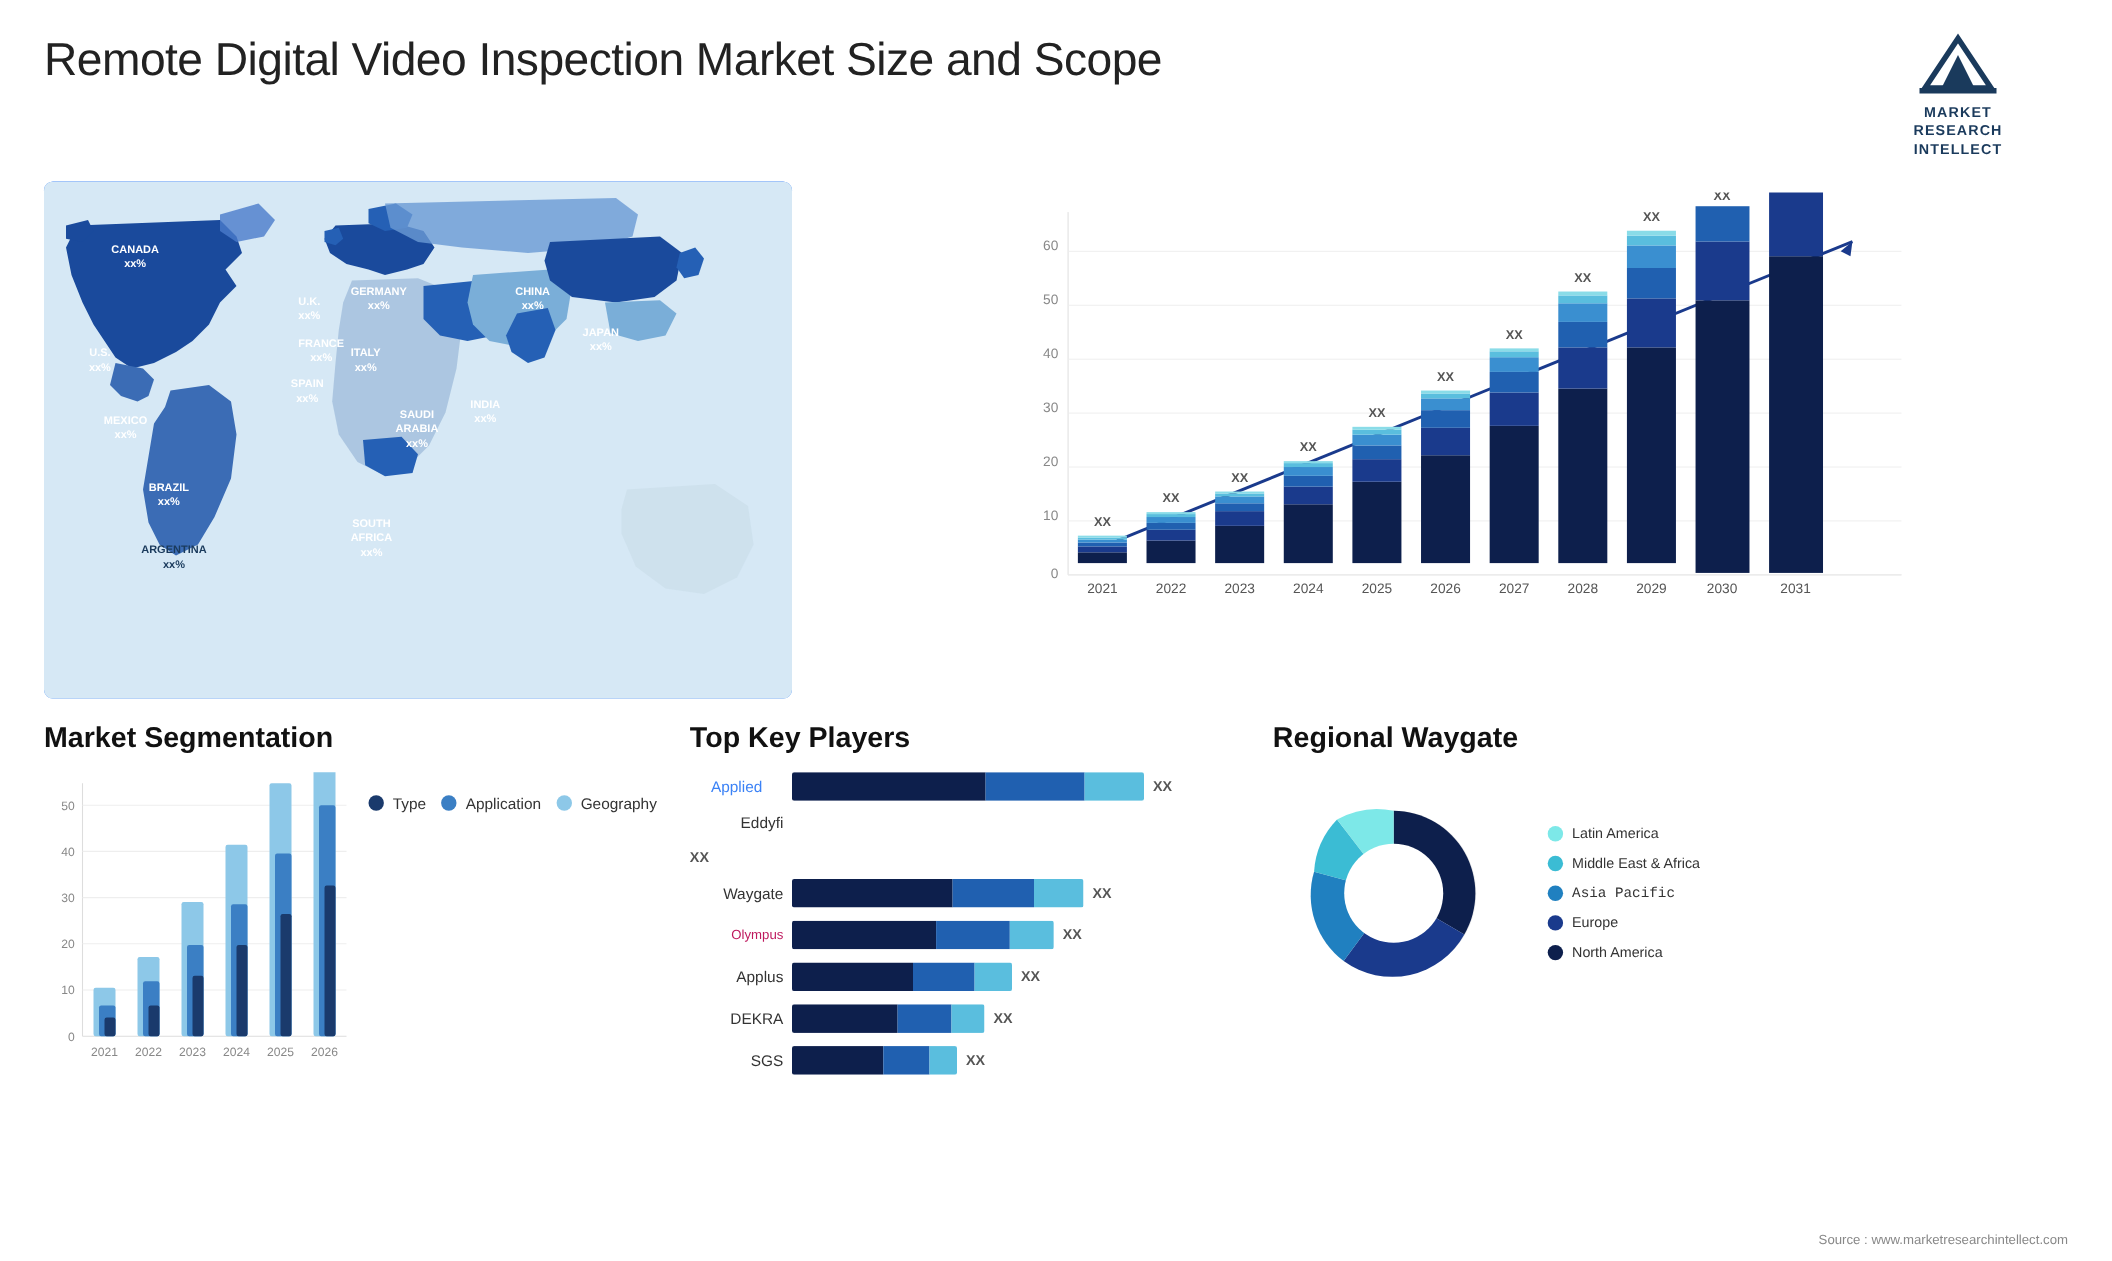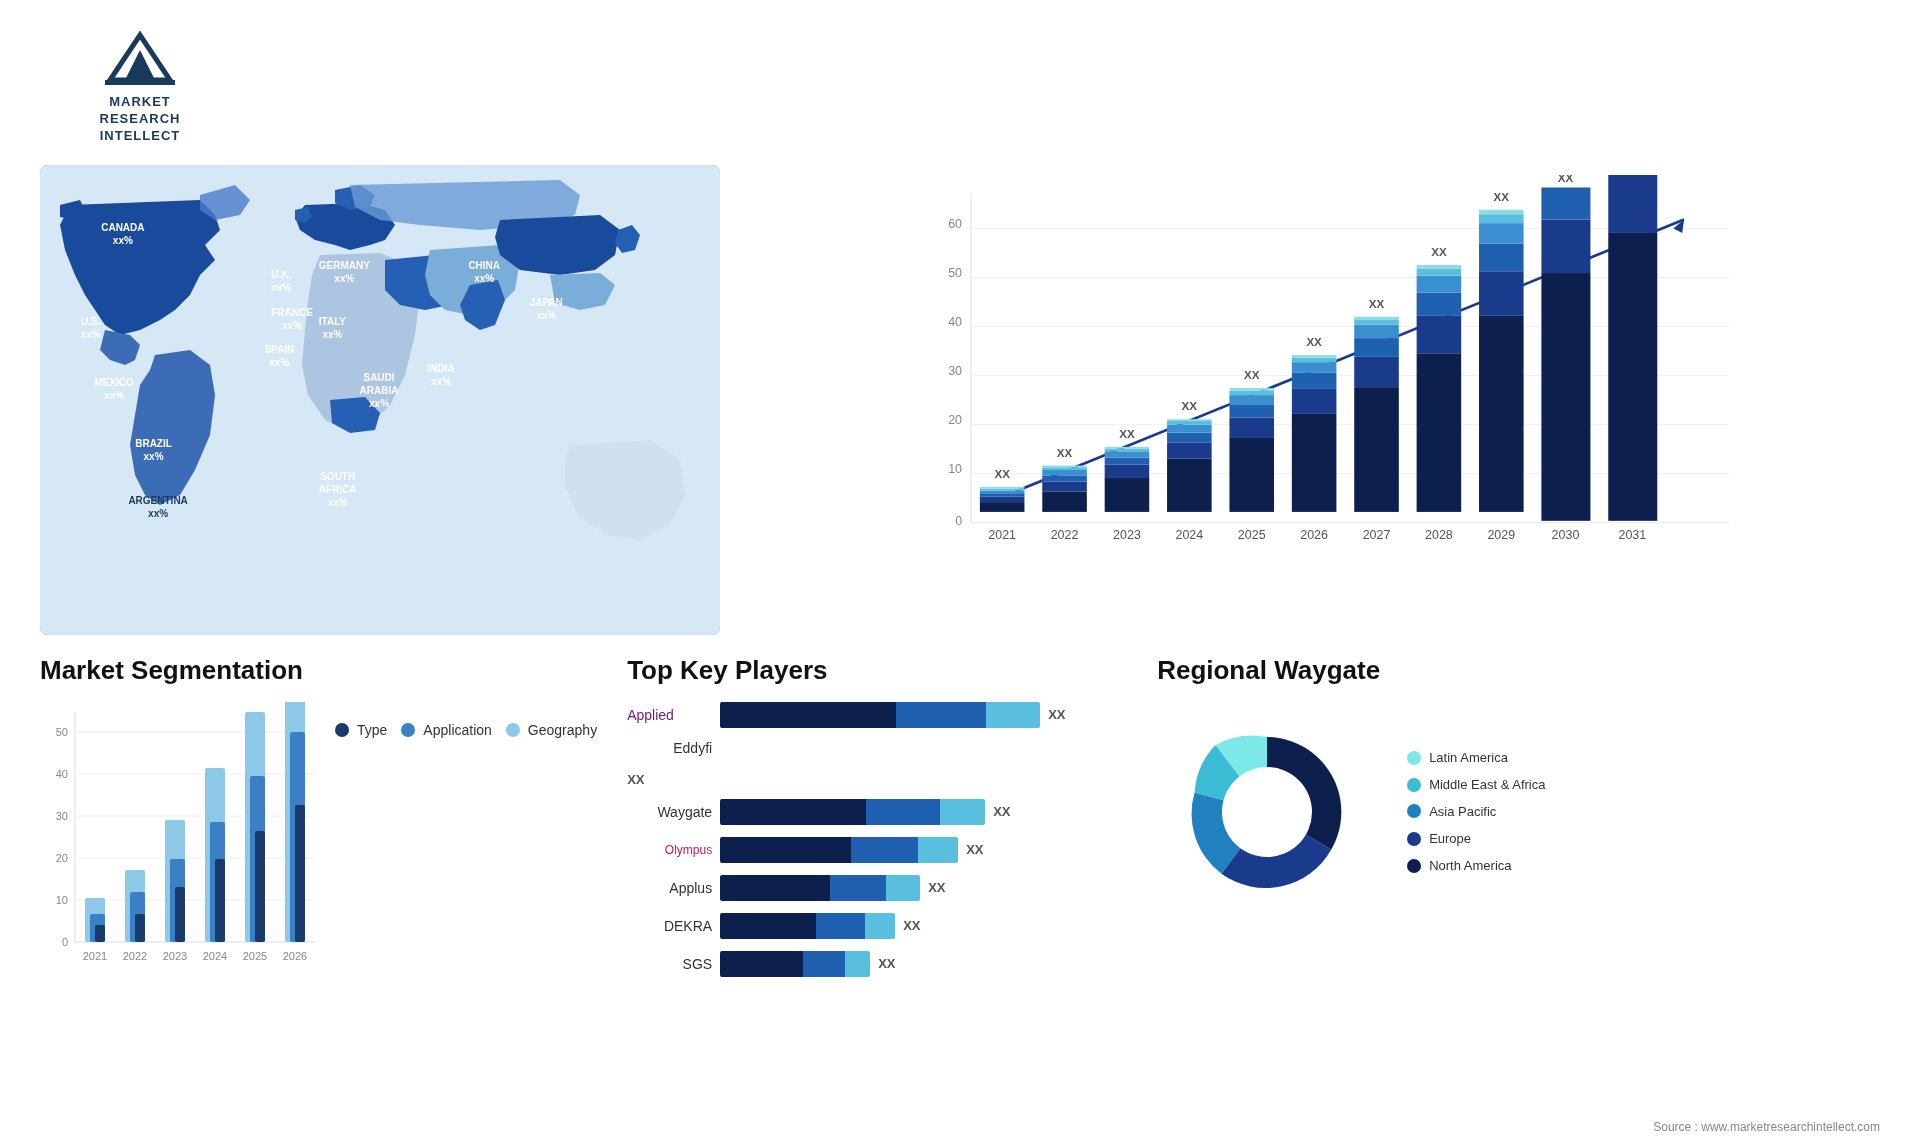--- a/index.html
+++ b/index.html
@@ -66,20 +66,21 @@
       font-size: 26px;
       font-weight: 700;
       color: #111;
       margin-bottom: 16px;
     }
   </style>
 </head>
 <body>
 
 <div class="header">
+  <h1 class="page-title">Remote Digital Video Inspection Market Size and Scope</h1>
   <div class="logo-area">
     <svg class="logo-icon" viewBox="0 0 80 60" xmlns="http://www.w3.org/2000/svg">
       <polygon points="10,50 40,5 70,50" fill="none" stroke="#1a3a5c" stroke-width="5"></polygon>
       <polygon points="25,50 40,20 55,50" fill="#1a3a5c"></polygon>
       <rect x="5" y="50" width="70" height="5" fill="#1a3a5c"></rect>
     </svg>
     <div class="logo-text" style="white-space:pre-line;">MARKET
 RESEARCH
 INTELLECT</div>
   </div>
@@ -362,21 +363,21 @@
         </div>
       </div>
     </div>
   </div>
 
   <div style="flex:0 0 500px;">
     <div class="section-title">Top Key Players</div>
     <div style="margin-top:5px;">
 
       <div style="display:flex;align-items:center;margin-bottom:12px;gap:8px;">
-        <div style="width:85px;font-size:14px;color:#701a75;text-align:left;flex-shrink:0;">Applied</div>
+        <div style="width:85px;font-size:14px;color:#3b82f6;text-align:center;flex-shrink:0;">Applied</div>
         <div style="flex:1;height:26px;display:flex;border-radius:2px;overflow:hidden;max-width:320px;">
           <div style="width:55%;background:#0d1f4c;"></div>
           <div style="width:28%;background:#2060b0;"></div>
           <div style="width:17%;background:#5abede;"></div>
         </div>
         <span style="font-size:13px;color:#555;font-weight:600;">XX</span>
       </div>
 
       <div style="display:flex;align-items:flex-start;margin-bottom:12px;gap:8px;flex-direction:column;">
         <div style="width:85px;font-size:14px;color:#333;text-align:right;flex-shrink:0;">Eddyfi</div>
@@ -463,21 +464,21 @@
 
       <div style="display:flex;flex-direction:column;gap:12px;">
         <div style="display:flex;align-items:center;gap:8px;">
           <div style="width:14px;height:14px;border-radius:50%;background:#7de8e8;"></div>
           <span style="font-size:13px;color:#333;">Latin America</span>
         </div>
         <div style="display:flex;align-items:center;gap:8px;">
           <div style="width:14px;height:14px;border-radius:50%;background:#3bbcd4;"></div>
           <span style="font-size:13px;color:#333;">Middle East &amp; Africa</span>
         </div>
-        <div style="display:flex;gap:8px;">
+        <div style="display:flex;align-items:center;gap:8px;font-family:Liberation Mono, monospace;">
           <div style="width:14px;height:14px;border-radius:50%;background:#2080c0;"></div>
           <span style="font-size:13px;color:#333;">Asia Pacific</span>
         </div>
         <div style="display:flex;align-items:center;gap:8px;">
           <div style="width:14px;height:14px;border-radius:50%;background:#1a3a8c;"></div>
           <span style="font-size:13px;color:#333;">Europe</span>
         </div>
         <div style="display:flex;align-items:center;gap:8px;">
           <div style="width:14px;height:14px;border-radius:50%;background:#0d1f4c;"></div>
           <span style="font-size:13px;color:#333;">North America</span>

